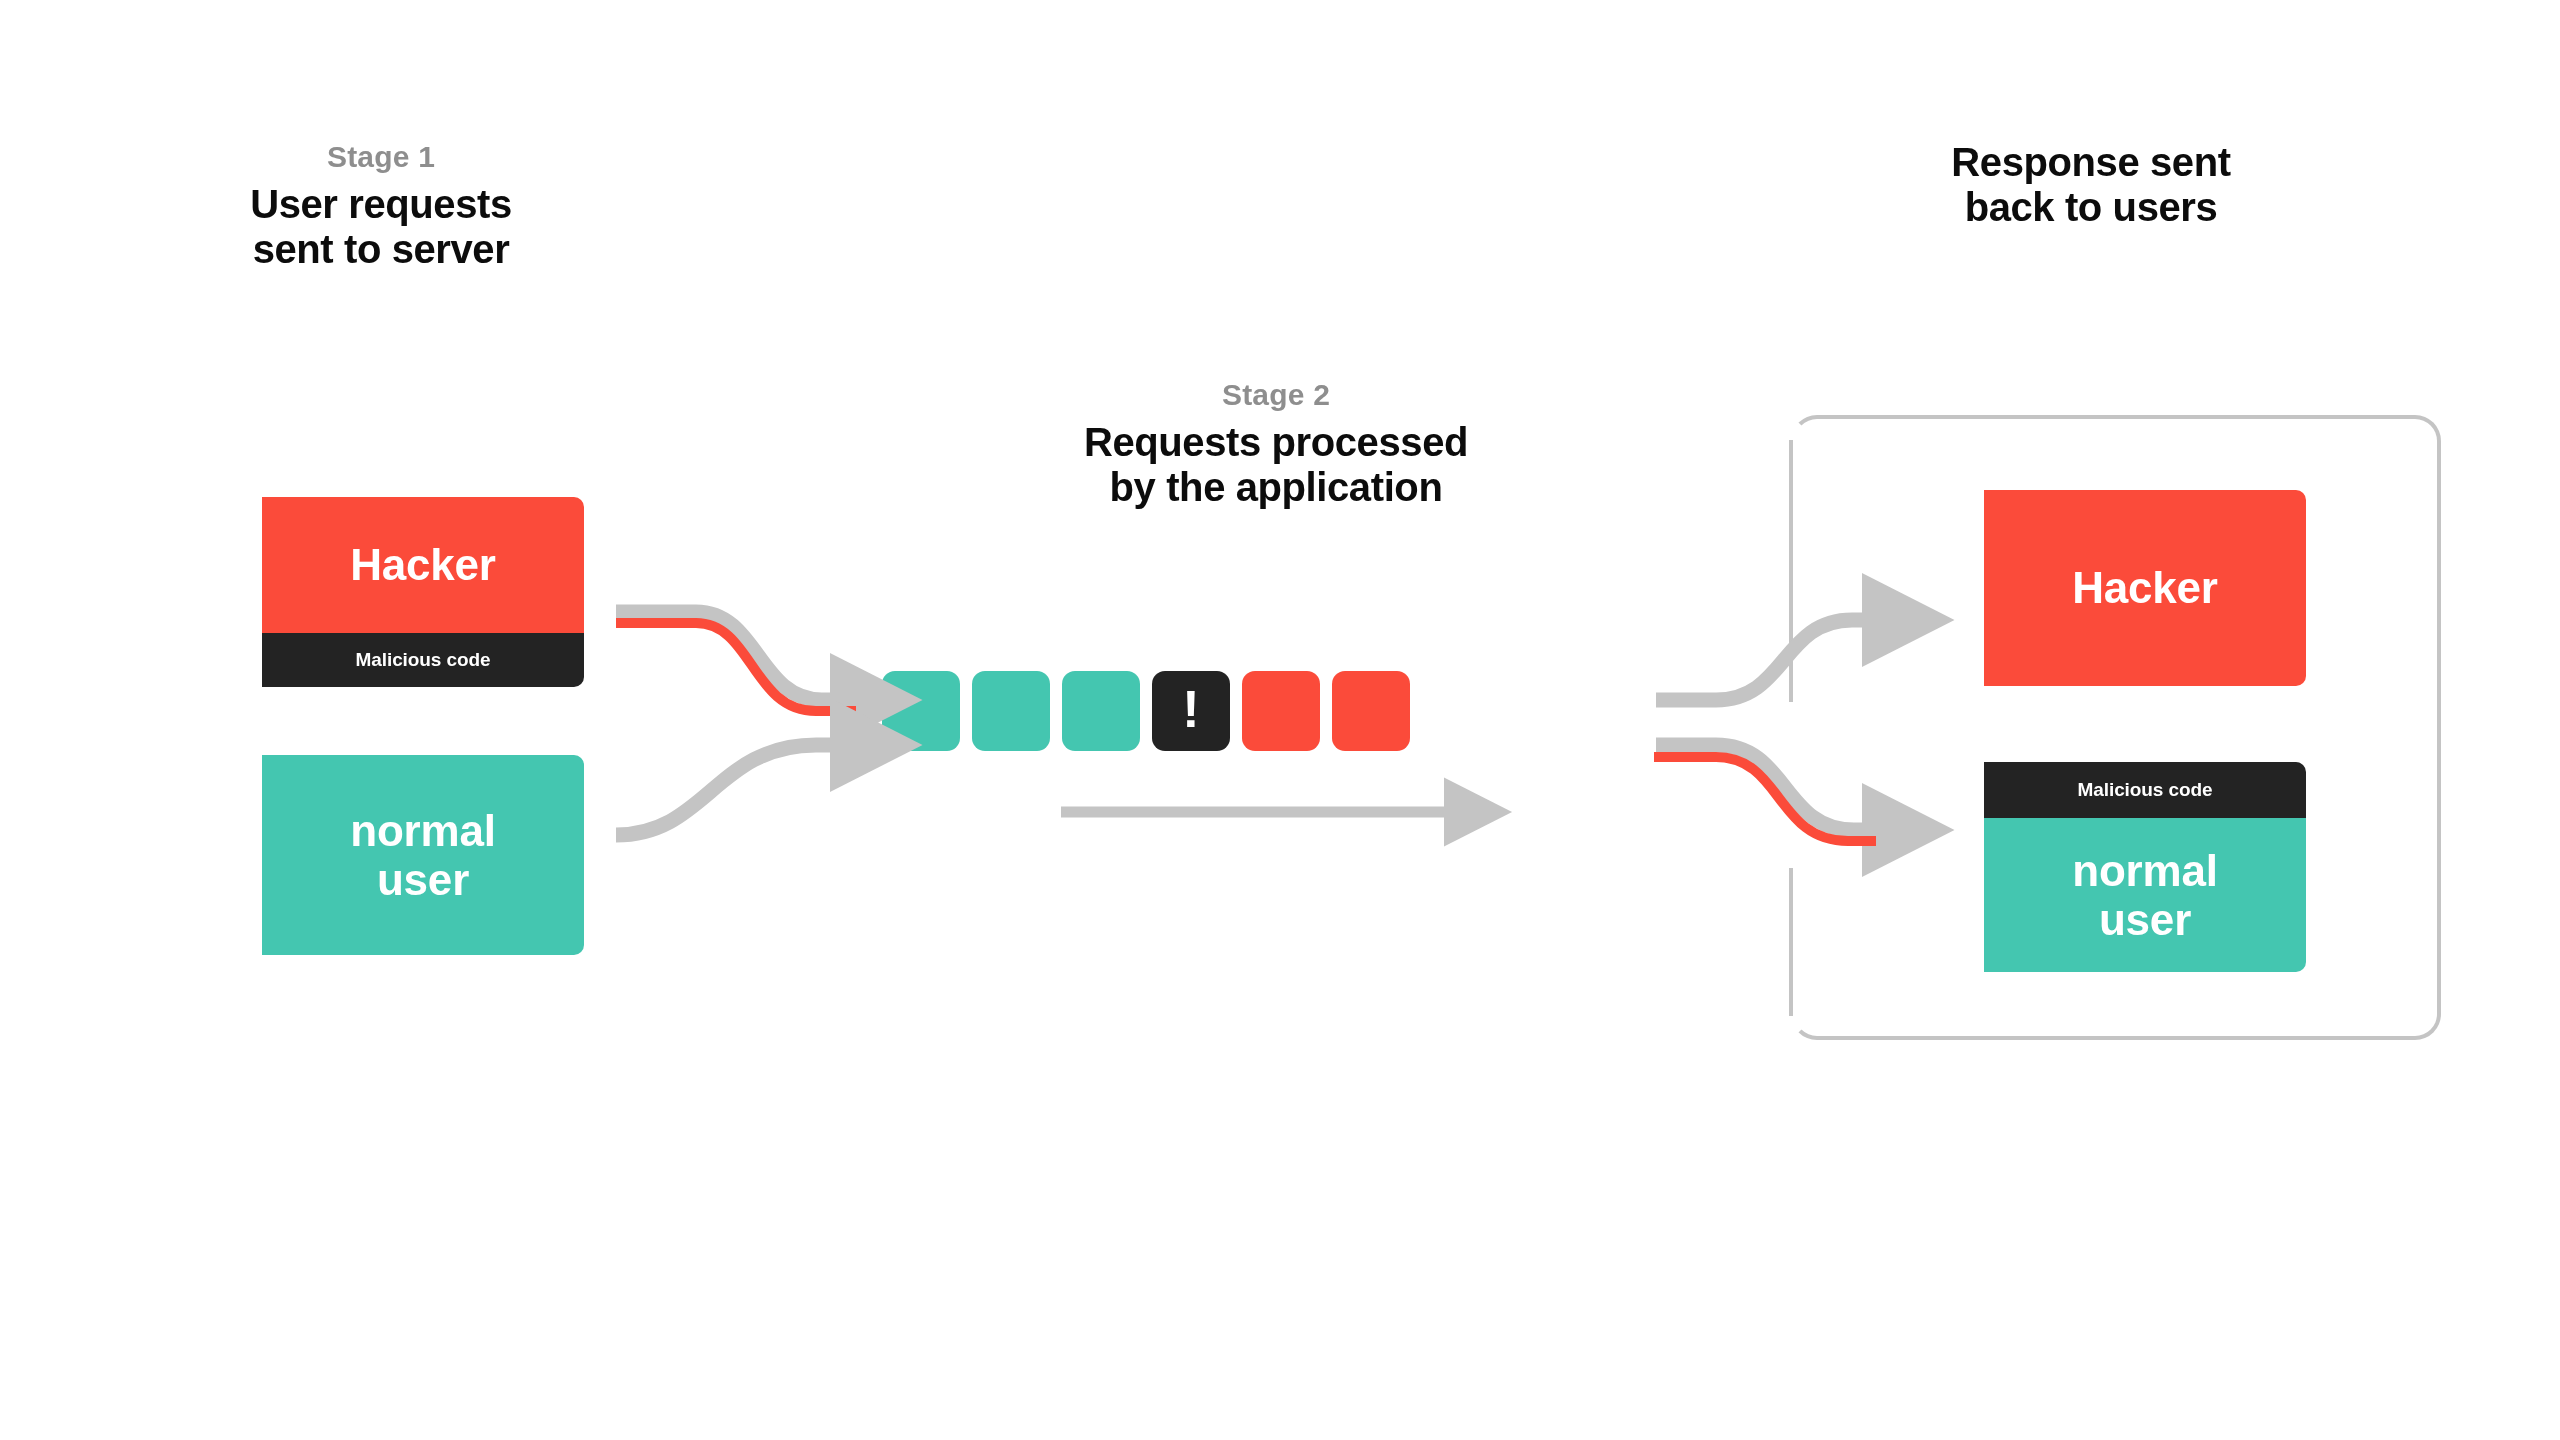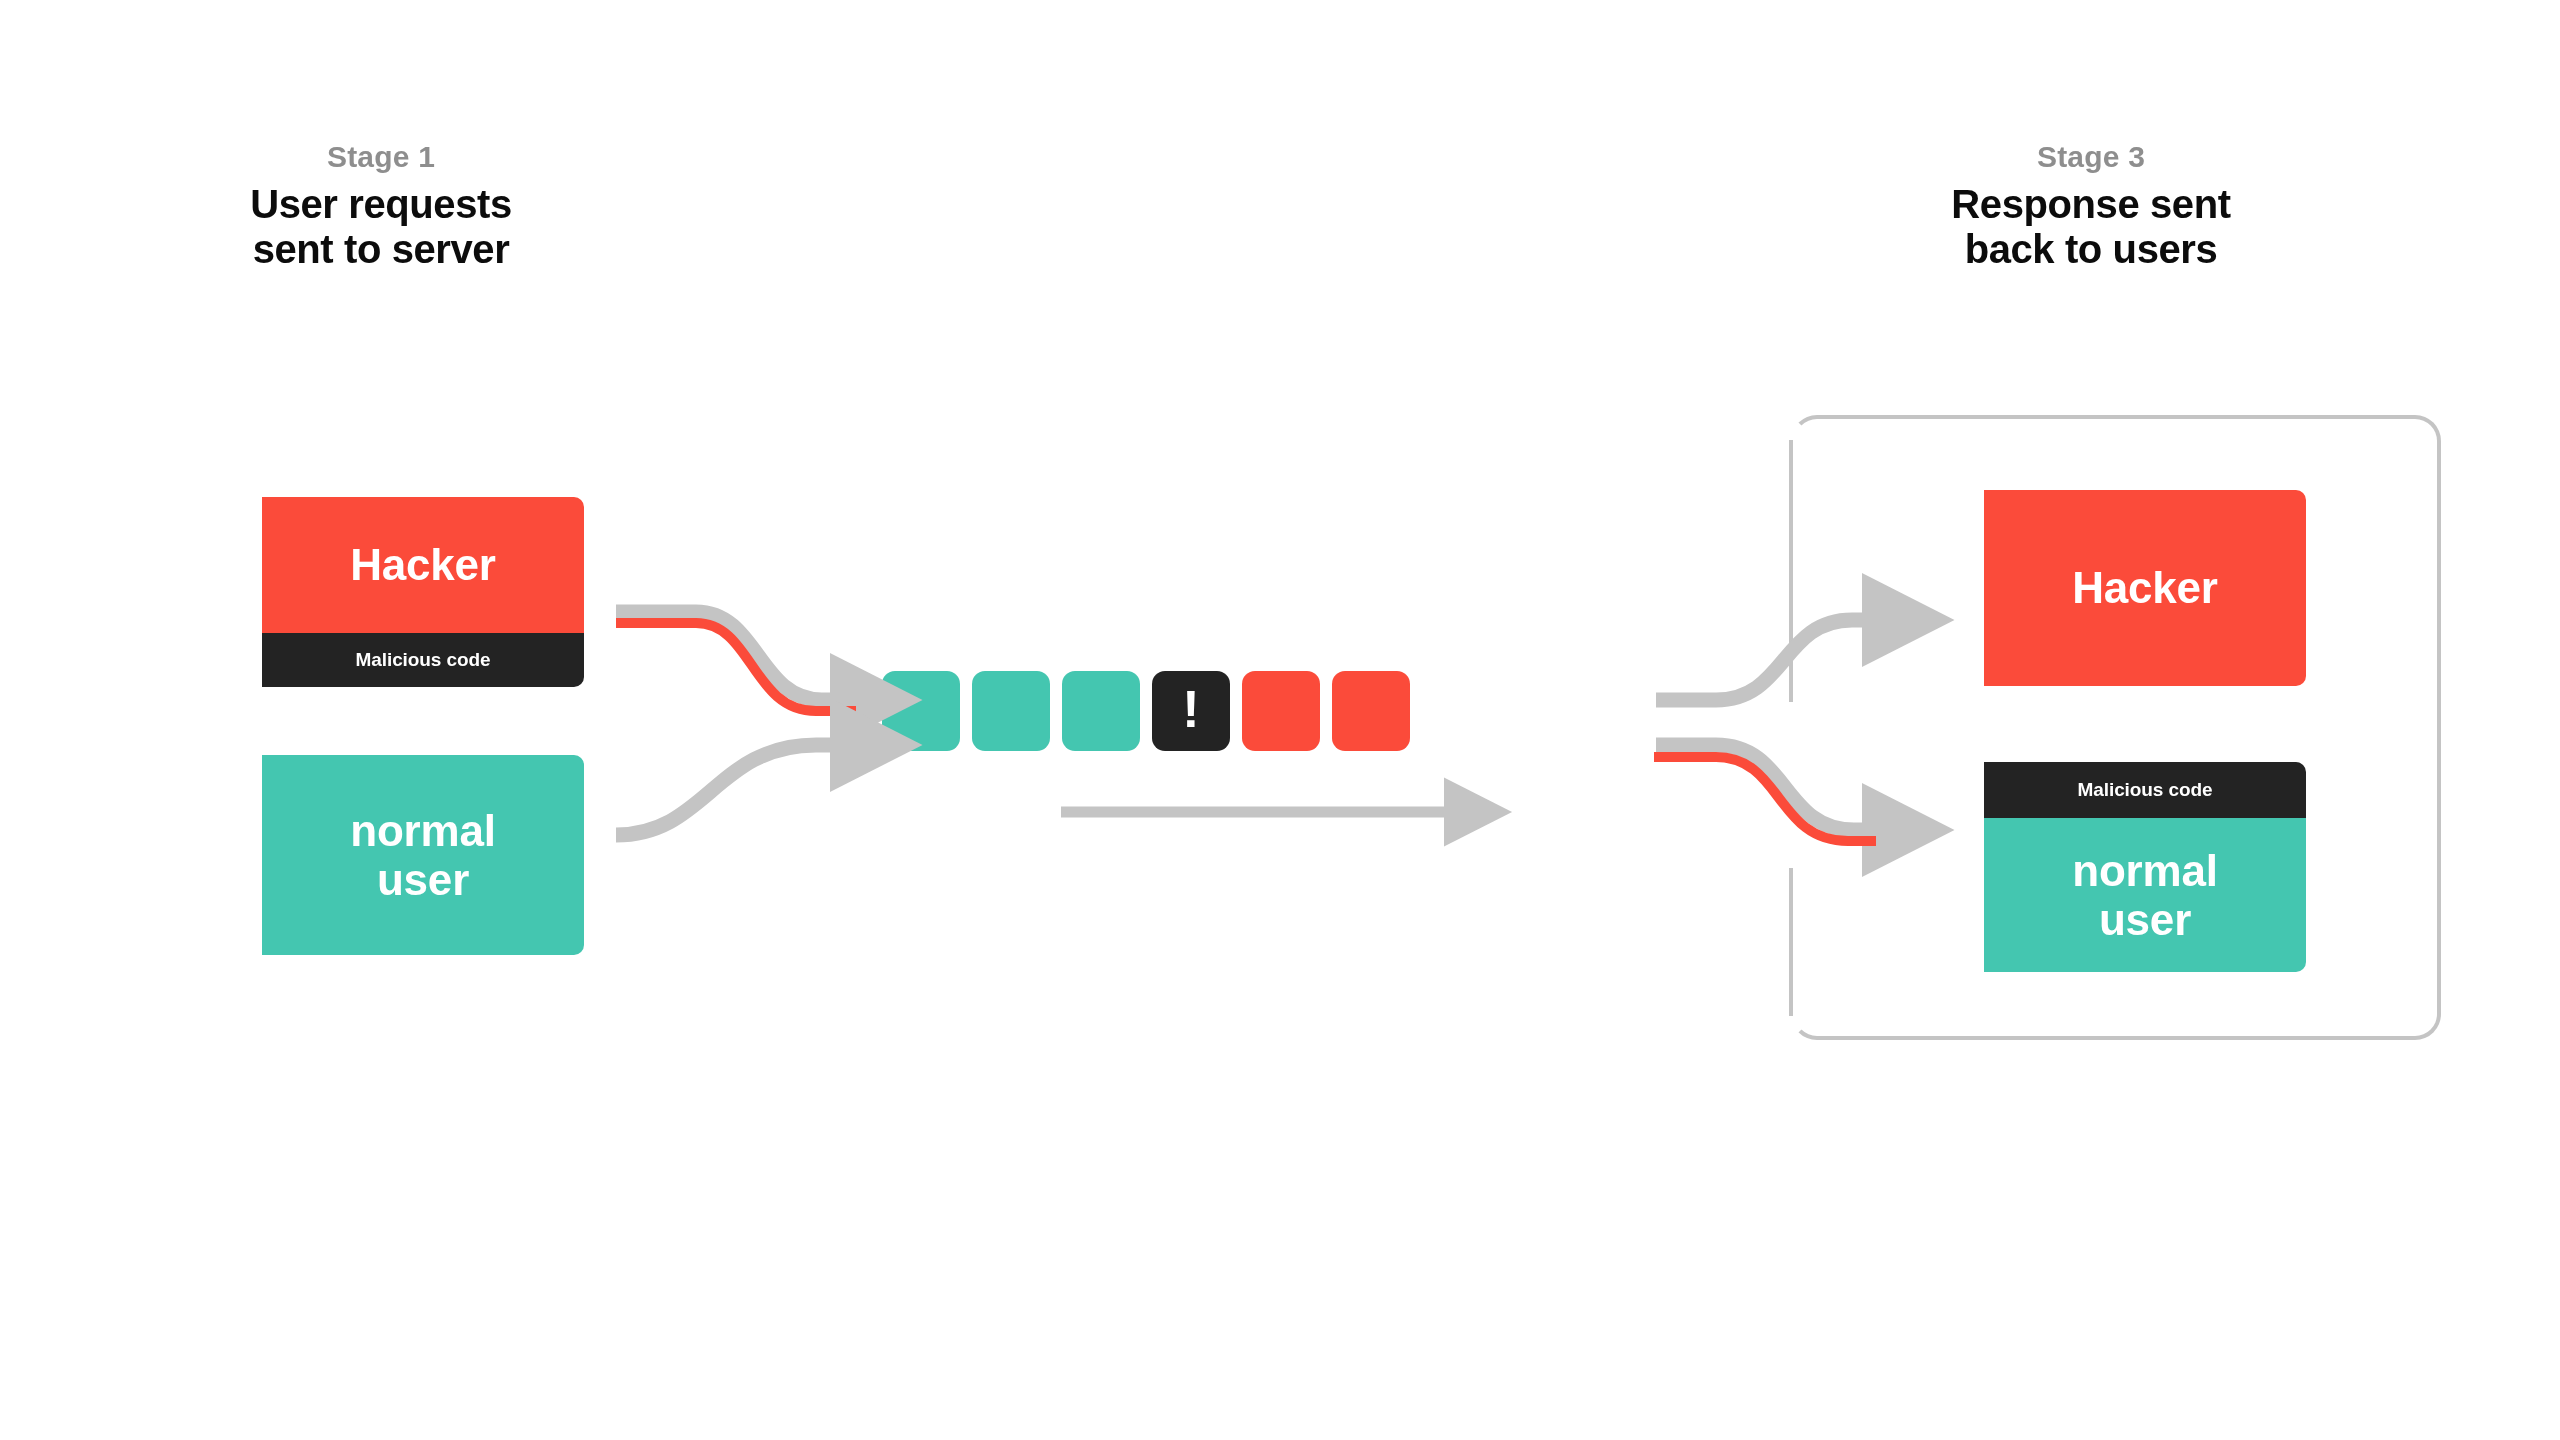--- a/index.html
+++ b/index.html
@@ -156,23 +156,27 @@
 <body>
 
 <div id="stage">
 
   <div class="stage-head" id="head-1">
     <div class="stage-kicker">Stage 1</div>
     <div class="stage-title">User requests
 sent to server</div>
   </div>
 
+  <div class="stage-head" id="head-2">
+    <div class="stage-kicker">Stage 2</div>
+    <div class="stage-title">Requests processed
+by the application</div>
+  </div>
 
   <div class="stage-head" id="head-3">
-    <div class="stage-kicker">Stage 3</div>
     <div class="stage-title">Response sent
 back to users</div>
   </div>
 
   <div class="card" id="card-hacker-in">
     <div class="card-body red">Hacker</div>
     <div class="strip">Malicious code</div>
   </div>
 
   <div class="card" id="card-user-in">

